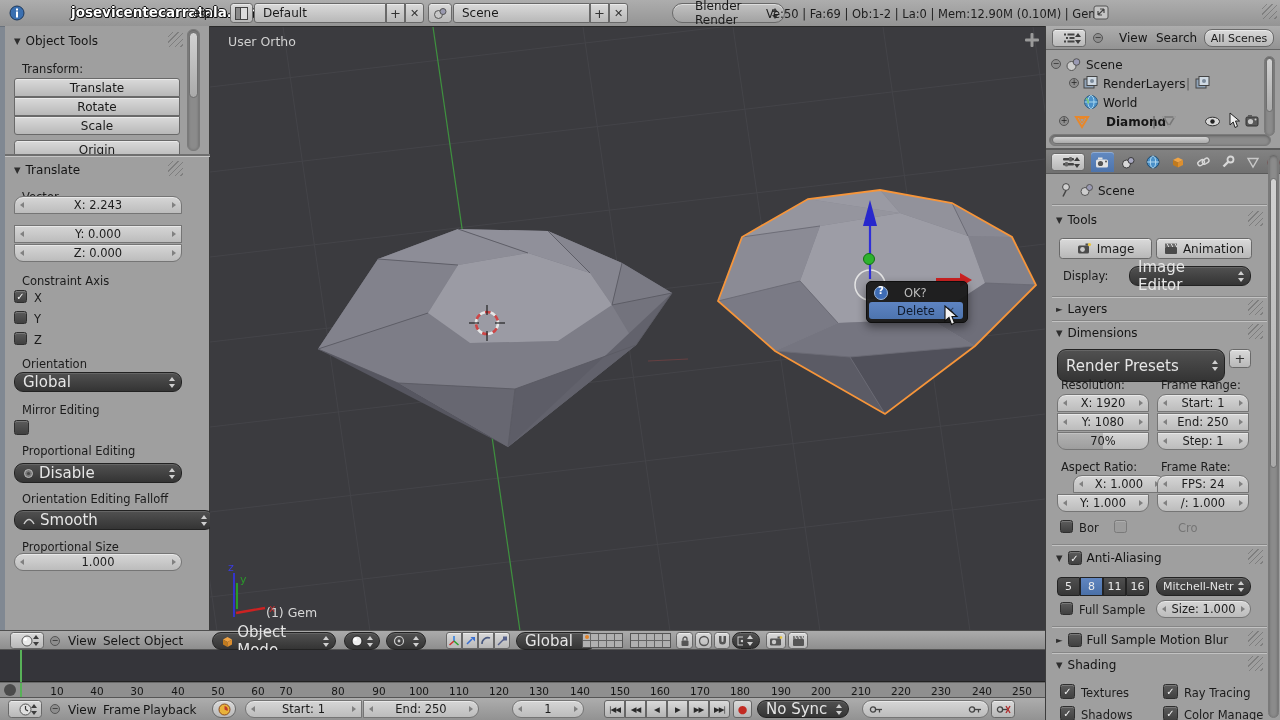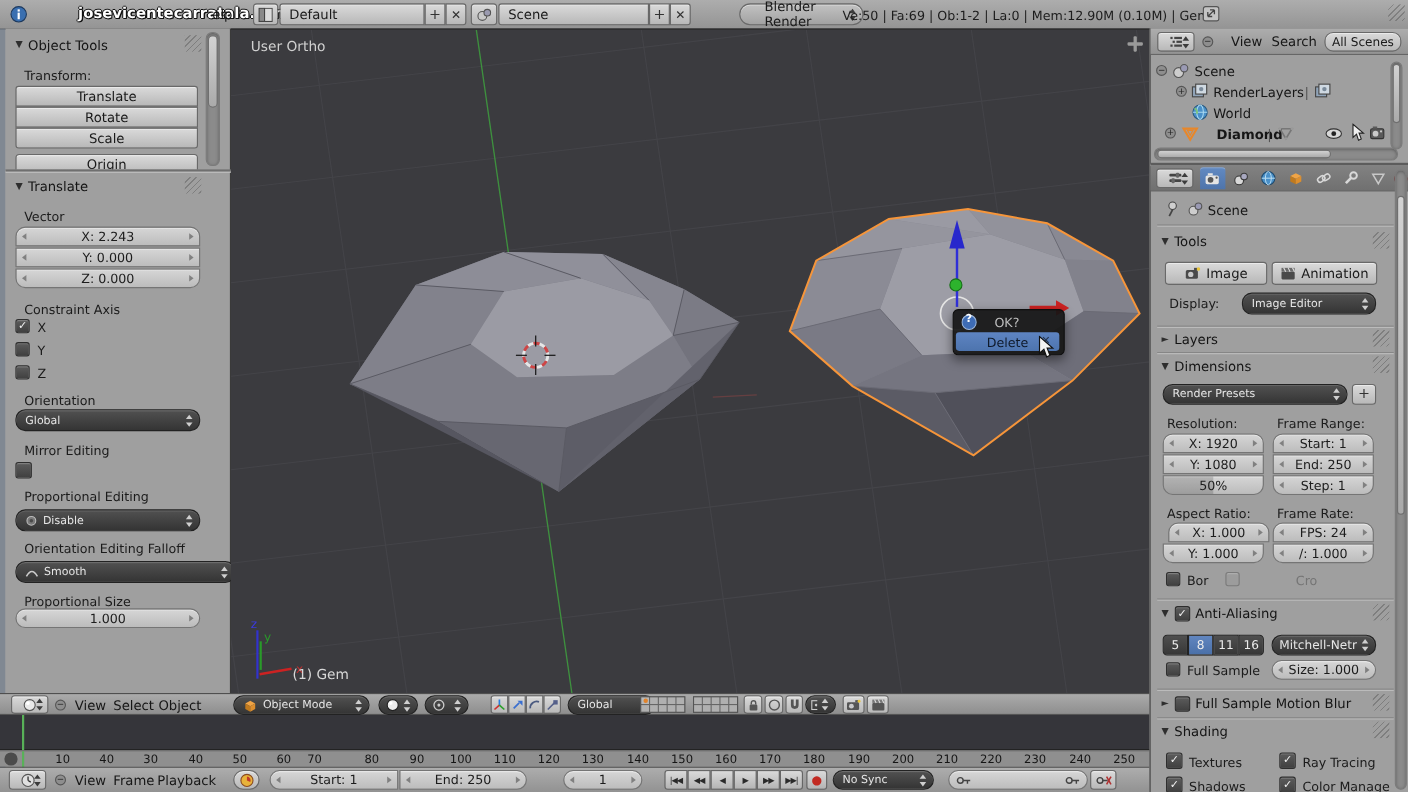--- a/index.html
+++ b/index.html
@@ -15,21 +15,21 @@
   .num{position:absolute;background:linear-gradient(#d6d6d6,#bcbcbc);border:1px solid #757575;border-radius:9px;
     color:#1c1c1c;font-size:11.5px;display:flex;align-items:center;justify-content:center;
     box-shadow:inset 0 1px 0 rgba(255,255,255,.45);box-sizing:border-box;}
   .num::before{content:"";position:absolute;left:5px;top:50%;margin-top:-3.5px;
     border-top:3.5px solid transparent;border-bottom:3.5px solid transparent;border-right:4px solid rgba(40,40,40,.45);}
   .num::after{content:"";position:absolute;right:5px;top:50%;margin-top:-3.5px;
     border-top:3.5px solid transparent;border-bottom:3.5px solid transparent;border-left:4px solid rgba(40,40,40,.45);}
   .noar::before,.noar::after{display:none;}
   .sq{border-radius:0;} .rt{border-radius:9px 9px 0 0;} .rb{border-radius:0 0 9px 9px;}
   .dd{position:absolute;background:linear-gradient(#515151,#343434);border:1px solid #222;border-radius:9px;
-    color:#e6e6e6;font-size:10px;display:flex;align-items:center;gap:5px;padding:0 16px 0 8px;
+    color:#e6e6e6;font-size:15px;display:flex;align-items:center;gap:5px;padding:0 16px 0 8px;
     box-shadow:inset 0 1px 0 rgba(255,255,255,.12);box-sizing:border-box;}
   .dda{position:absolute;right:4px;top:50%;width:9px;height:11px;margin-top:-5.5px;}
   .dda::before{content:"";position:absolute;left:1px;top:0;border-left:3.5px solid transparent;border-right:3.5px solid transparent;border-bottom:4.5px solid #cfcfcf;}
   .dda::after{content:"";position:absolute;left:1px;bottom:0;border-left:3.5px solid transparent;border-right:3.5px solid transparent;border-top:4.5px solid #cfcfcf;}
   .dda.d::before{border-bottom-color:#3c3c3c;} .dda.d::after{border-top-color:#3c3c3c;}
   .cb{position:absolute;width:13px;height:13px;border:1px solid #2e2e2e;border-radius:2.5px;
     background:linear-gradient(#5c5c5c,#404040);box-shadow:inset 0 1px 0 rgba(255,255,255,.18);
     display:flex;align-items:center;justify-content:center;color:#f2f2f2;font-size:10px;box-sizing:border-box;}
   .cb.dis{background:#9c9c9c;border-color:#7a7a7a;}
   .grip{position:absolute;width:15px;height:15px;opacity:.55;
@@ -137,21 +137,21 @@
 
   <div class="abs" style="left:0;top:128px;width:205px;height:2px;background:#6f6f6f;box-shadow:0 1px 0 #c6c6c6;"></div>
 
   <div class="ph" style="left:9px;top:137px">
     <span class="tri">▼</span>
     <span>Translate</span>
   </div>
   <div class="grip" style="left:163px;top:135px"></div>
 
   <div class="lbl" style="left:17px;top:164px">Vector</div>
-  <div class="num rt" style="left:9px;top:180px;width:168px;height:18px;">
+  <div class="num rt" style="left:9px;top:170px;width:168px;height:18px;">
     <span>X: 2.243</span>
   </div>
   <div class="num sq" style="left:9px;top:199px;width:168px;height:18px;">
     <span>Y: 0.000</span>
   </div>
   <div class="num rb" style="left:9px;top:218px;width:168px;height:18px;">
     <span>Z: 0.000</span>
   </div>
 
   <div class="lbl" style="left:17px;top:248px">Constraint Axis</div>
@@ -781,54 +781,54 @@
   </div>
   <div class="grip" style="left:202px;top:274px"></div>
 
   <div class="hdiv" style="left:6px;top:294px;width:215px;"></div>
   <div class="ph" style="left:10px;top:300px">
     <span class="tri">▼</span>
     <span>Dimensions</span>
   </div>
   <div class="grip" style="left:202px;top:298px"></div>
 
-  <div class="dd" style="left:11px;top:323px;width:168px;height:19px;">
+  <div class="dd" style="left:11px;top:323px;width:168px;height:33px;">
     <span>Render Presets</span>
     <span class="dda"></span>
   </div>
   <div class="btn" style="left:183px;top:323px;width:22px;height:19px;">
     <span style="font-size:13px;color:#333">+</span>
   </div>
 
   <div class="lbl" style="left:15px;top:352px">Resolution:</div>
   <div class="lbl" style="left:115px;top:352px">Frame Range:</div>
 
   <div class="num rt" style="left:11px;top:368px;width:92px;height:18px;">
       <span>X: 1920</span>
     </div>
   <div class="num sq" style="left:11px;top:387px;width:92px;height:18px;">
       <span>Y: 1080</span>
     </div>
   <div class="num rb noar" style="left:11px;top:406px;width:92px;height:18px;overflow:hidden;">
     <div class="abs" style="left:0;top:0;width:50%;height:18px;background:rgba(0,0,0,.16);"></div>
-    <span style="position:relative;">50%</span>
+    <span style="position:relative;">70%</span>
   </div>
   <div class="num rt" style="left:111px;top:368px;width:92px;height:18px;">
       <span>Start: 1</span>
     </div>
   <div class="num sq" style="left:111px;top:387px;width:92px;height:18px;">
       <span>End: 250</span>
     </div>
   <div class="num rb" style="left:111px;top:406px;width:92px;height:18px;">
       <span>Step: 1</span>
     </div>
 
   <div class="lbl" style="left:15px;top:434px">Aspect Ratio:</div>
   <div class="lbl" style="left:115px;top:434px">Frame Rate:</div>
-  <div class="num rt" style="left:16px;top:449px;width:92px;height:18px;">
+  <div class="num rt" style="left:27px;top:449px;width:92px;height:18px;">
       <span>X: 1.000</span>
     </div>
   <div class="num rb" style="left:11px;top:468px;width:92px;height:18px;">
       <span>Y: 1.000</span>
     </div>
   <div class="num rt" style="left:111px;top:449px;width:92px;height:18px;">
       <span>FPS: 24</span>
     </div>
   <div class="num rb" style="left:111px;top:468px;width:92px;height:18px;">
       <span>/: 1.000</span>

